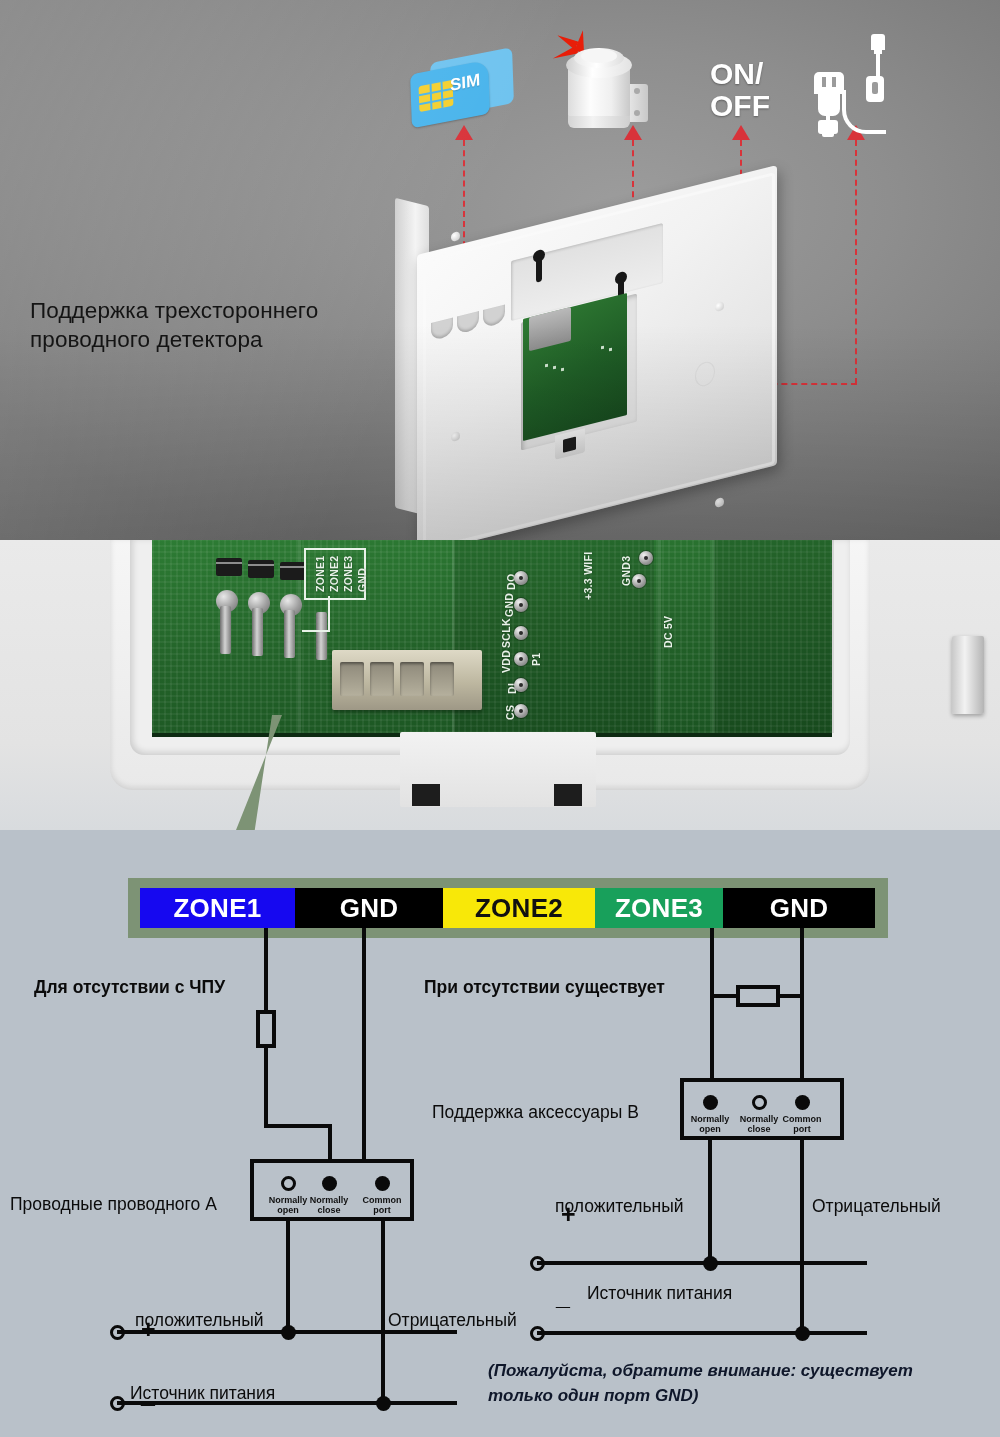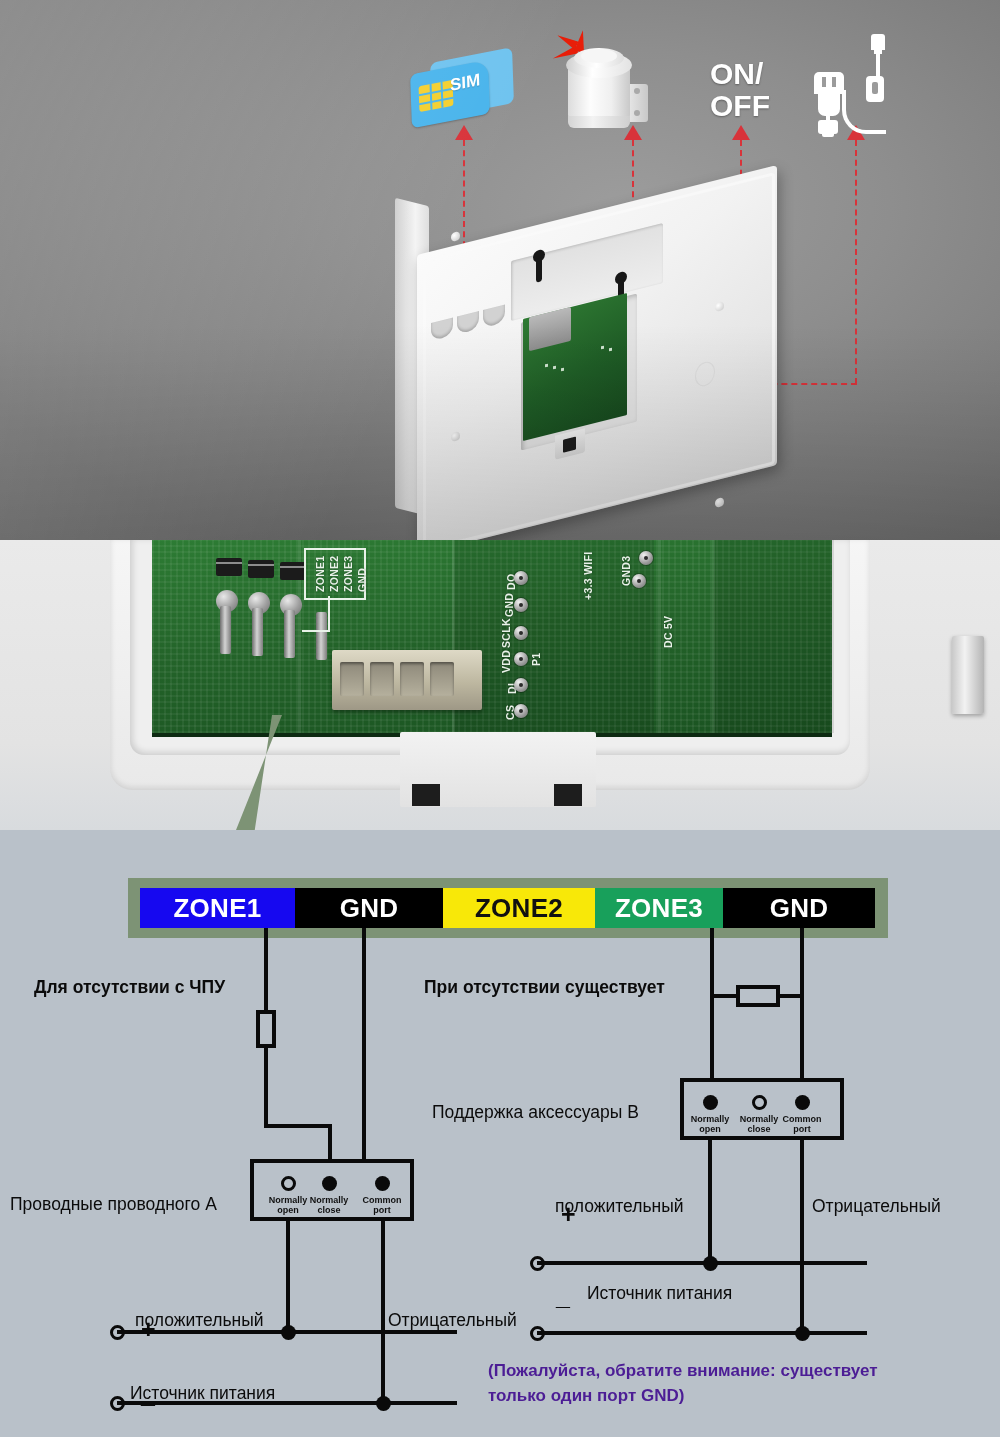--- a/index.html
+++ b/index.html
@@ -194,22 +194,22 @@
   .wl{position:absolute;background:#0a0a0a;}
   .node{position:absolute;width:15px;height:15px;border-radius:50%;background:#0a0a0a;}
   .onode{position:absolute;width:15px;height:15px;border-radius:50%;background:#b9c1c9;border:3px solid #0a0a0a;box-sizing:border-box;}
   .res{position:absolute;border:4px solid #0a0a0a;background:#b9c1c9;box-sizing:border-box;}
   .accbox{position:absolute;border:4px solid #0a0a0a;background:#b9c1c9;box-sizing:border-box;}
   .acclabel{position:absolute;font-size:9px;font-weight:bold;color:#111;text-align:center;
     line-height:1.12;width:56px;white-space:pre-line;}
   .dlabel{position:absolute;font-size:17.5px;color:#0b0b0b;white-space:nowrap;}
   .dlabel.b{font-weight:bold;}
   .sign{position:absolute;font-size:25px;font-weight:bold;color:#0b0b0b;}
-  .note{position:absolute;color:#4c1d95;font-size:17px;font-weight:bold;line-height:1.45;
-    white-space:pre-line;}
+  .note{position:absolute;color:#0f172a;font-size:17px;font-weight:bold;line-height:1.45;
+    white-space:pre-line;font-style:italic;}
 </style>
 </head>
 <body>
 
 <div class="page">
 
   <div id="hero">
 
     <div class="dash-v" style="left:463px;top:140px;height:168px;"></div>
     <div class="dash-h" style="left:463px;top:307px;width:210px;"></div>
@@ -302,20 +302,22 @@
       <div class="dev-tab">
           <i></i>
         </div>
       <div class="dev-screw" style="left:56px;top:36px;"></div>
       <div class="dev-screw" style="left:320px;top:106px;"></div>
       <div class="dev-screw" style="left:56px;top:236px;"></div>
       <div class="dev-screw" style="left:320px;top:302px;"></div>
       <div class="dev-circ" style="left:300px;top:166px;"></div>
     </div>
 
+    <div class="hero-caption">Поддержка трехстороннего
+проводного детектора</div>
   </div>
 
   <div id="pcbsec">
     <div class="case"></div>
     <div class="case-inner"></div>
     <div class="board">
       <div class="board-stripe" style="left:146px;"></div>
       <div class="board-stripe" style="left:300px;"></div>
       <div class="board-dark" style="left:302px;width:200px;"></div>
       <div class="board-stripe" style="left:506px;"></div>

